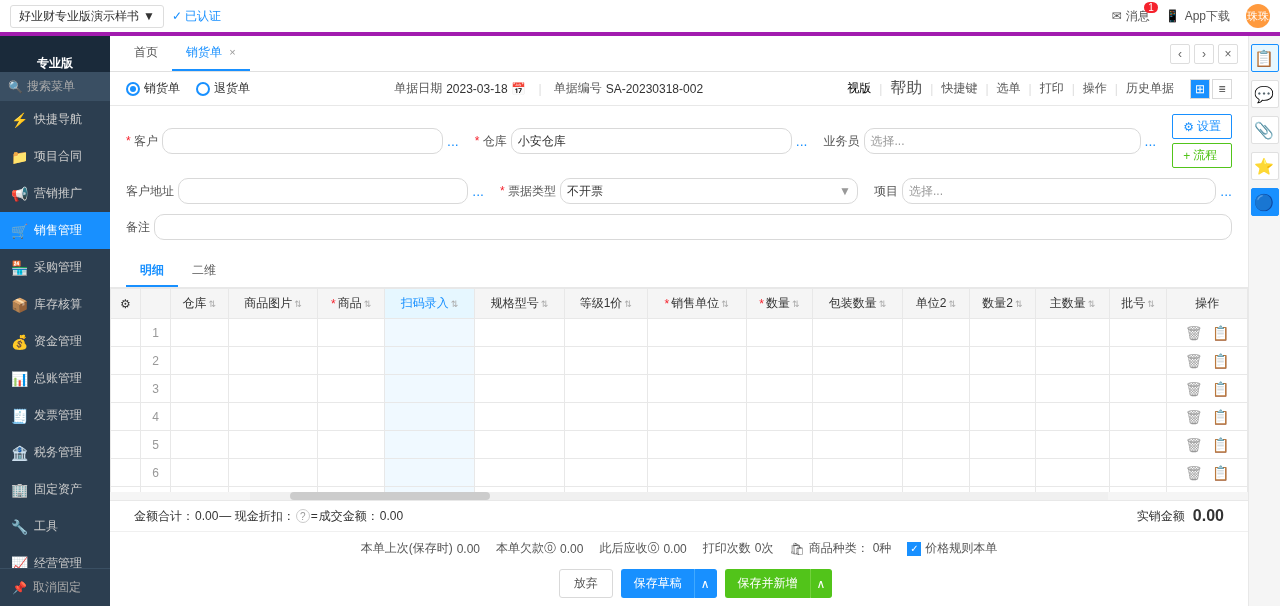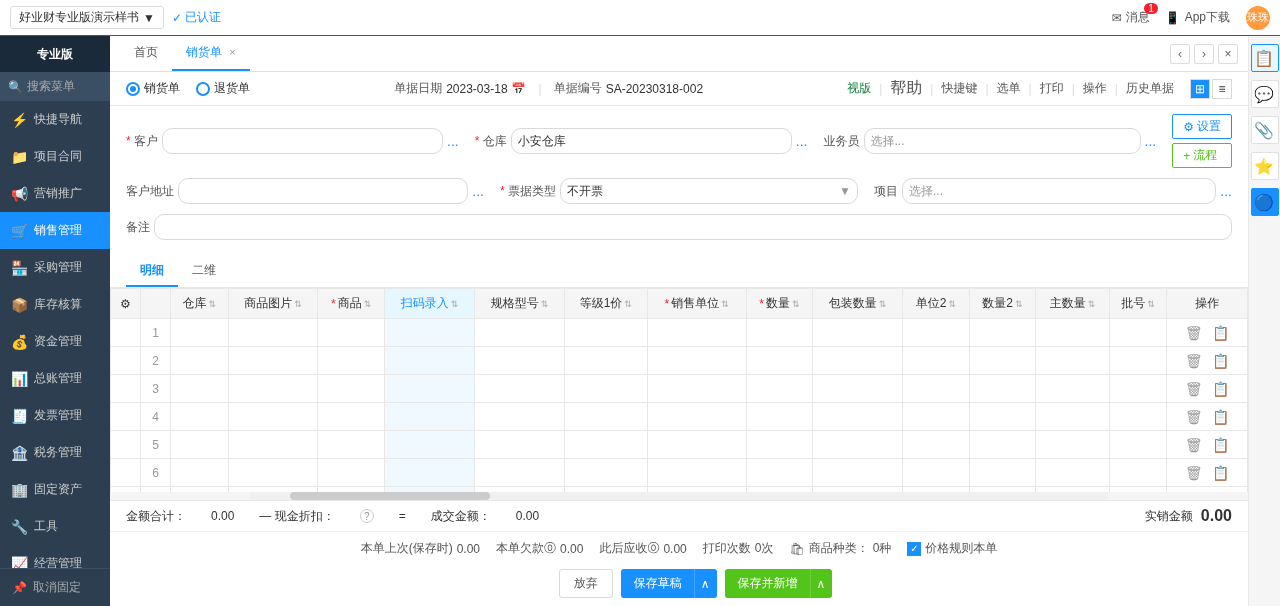--- a/index.html
+++ b/index.html
@@ -1,35 +1,35 @@
 <!DOCTYPE html>
 <html><head>
   <meta charset="utf-8">
   <style>
     * { box-sizing: border-box; margin: 0; padding: 0; }
     body { font-family: 'Microsoft YaHei', Arial, sans-serif; font-size: 12px; background: #f0f2f5; color: #333; overflow: hidden; }
     
     .app-container { display: flex; flex-direction: column; width: 1280px; height: 606px; }
     
     
-    .top-bar { display: flex; align-items: center; background: #fff; height: 36px; padding: 0 10px; border-bottom: 1px solid #a21caf; flex-shrink: 0; }
+    .top-bar { display: flex; align-items: center; background: #fff; height: 36px; padding: 0 10px; border-bottom: 4px solid #a21caf; flex-shrink: 0; }
     .top-bar-left { display: flex; align-items: center; gap: 8px; flex: 1; }
     .company-selector { display: flex; align-items: center; border: 1px solid #ddd; border-radius: 3px; padding: 2px 8px; font-size: 12px; color: #333; cursor: pointer; gap: 4px; }
     .certified-badge { display: flex; align-items: center; color: #1890ff; font-size: 12px; gap: 3px; }
     .top-bar-right { display: flex; align-items: center; gap: 16px; }
     .top-bar-action { display: flex; align-items: center; gap: 4px; font-size: 12px; color: #555; cursor: pointer; position: relative; }
     .badge { background: #f5222d; color: #fff; border-radius: 8px; font-size: 10px; padding: 0 4px; position: absolute; top: -6px; right: -8px; }
     .avatar { width: 24px; height: 24px; border-radius: 50%; background: #ff9a3e; display: flex; align-items: center; justify-content: center; color: #fff; font-size: 11px; }
     
     
     .main-layout { display: flex; flex: 1; overflow: hidden; }
     
     
     .sidebar { width: 110px; background: #2c3e50; display: flex; flex-direction: column; flex-shrink: 0; }
-    .sidebar-logo { height: 36px; display: flex; align-items: center; justify-content: center; background: #1a2a3a; color: #fff; font-size: 12px; font-weight: bold; }
+    .sidebar-logo { height: 36px; display: flex; align-items: flex-end; justify-content: center; background: #1a2a3a; color: #fff; font-size: 12px; font-weight: bold; }
     .sidebar-search { display: flex; align-items: center; padding: 6px 8px; background: #3a4f63; color: #aaa; font-size: 12px; cursor: pointer; gap: 4px; }
     .sidebar-nav { display: flex; flex-direction: column; flex: 1; overflow-y: auto; }
     .nav-item { display: flex; align-items: center; padding: 10px 12px; color: #ccc; font-size: 12px; cursor: pointer; gap: 6px; transition: background 0.2s; }
     .nav-item.active { background: #1890ff; color: #fff; }
     .nav-item-icon { width: 16px; height: 16px; display: flex; align-items: center; justify-content: center; font-size: 14px; }
     .sidebar-bottom { border-top: 1px solid #3a4f63; }
     .nav-item.pinned { color: #aaa; }
     
     
     .content-area { flex: 1; display: flex; flex-direction: column; overflow: hidden; background: #f5f5f5; }
@@ -78,21 +78,21 @@
     .col-settings { width: 30px; }
     .col-num { width: 30px; }
     .th-sortable { display: flex; align-items: center; justify-content: center; gap: 2px; cursor: pointer; }
     .th-required { color: #f5222d; }
     .th-highlight { background: #e6f7ff !important; color: #1890ff; }
     .sort-icon { color: #aaa; font-size: 9px; }
     .action-btn { border: none; background: none; cursor: pointer; font-size: 14px; color: #999; padding: 1px 3px; }
     
     
     .footer { background: #fff; border-top: 1px solid #e8e8e8; flex-shrink: 0; }
-    .footer-summary { display: flex; align-items: center; padding: 6px 16px; gap: 25px; font-size: 12px; border-bottom: 1px solid #f0f0f0; }
+    .footer-summary { display: flex; align-items: center; padding: 6px 24px; gap: 1px; font-size: 12px; border-bottom: 1px solid #f0f0f0; }
     .footer-actions { display: flex; align-items: center; padding: 8px 16px; gap: 12px; flex-direction: column; }
     .footer-info { display: flex; align-items: center; gap: 16px; flex: 1; font-size: 12px; color: #555; }
     .footer-info-item { display: flex; align-items: center; gap: 4px; }
     .footer-btns { display: flex; align-items: center; gap: 8px; }
     .btn { padding: 5px 14px; border-radius: 3px; border: 1px solid #d9d9d9; font-size: 12px; cursor: pointer; }
     .btn-default { background: #fff; color: #555; margin-left: 33px; }
     .btn-primary { background: #1890ff; color: #fff; border-color: #1890ff; }
     .btn-success { background: #52c41a; color: #fff; border-color: #52c41a; }
     .btn-split { display: flex; align-items: stretch; }
     .btn-split .main-btn { border-radius: 3px 0 0 3px; border-right: none; }
@@ -253,21 +253,21 @@
               <span style="color:#333;font-weight:500;">2023-03-18</span>
               <span style="color:#1890ff;cursor:pointer;">📅</span>
             </div>
             <span class="separator">|</span>
             <div class="doc-info-item">
               <span>单据编号</span>
               <span style="color:#333;font-weight:500;">SA-20230318-002</span>
             </div>
           </div>
           <div class="doc-actions">
-            <span style="color:#15803d;cursor:pointer;font-size:12px;">视版</span>
+            <span style="color:#000000;cursor:pointer;font-size:12px;">视版</span>
             <span class="separator">|</span>
             <span style="color:#555;cursor:pointer;font-size:16px;">帮助</span>
             <span class="separator">|</span>
             <span style="color:#555;cursor:pointer;font-size:12px;">快捷键</span>
             <span class="separator">|</span>
             <span style="color:#555;cursor:pointer;font-size:12px;">选单</span>
             <span class="separator">|</span>
             <span style="color:#555;cursor:pointer;font-size:12px;">打印</span>
             <span class="separator">|</span>
             <span style="color:#555;cursor:pointer;font-size:12px;">操作</span>

